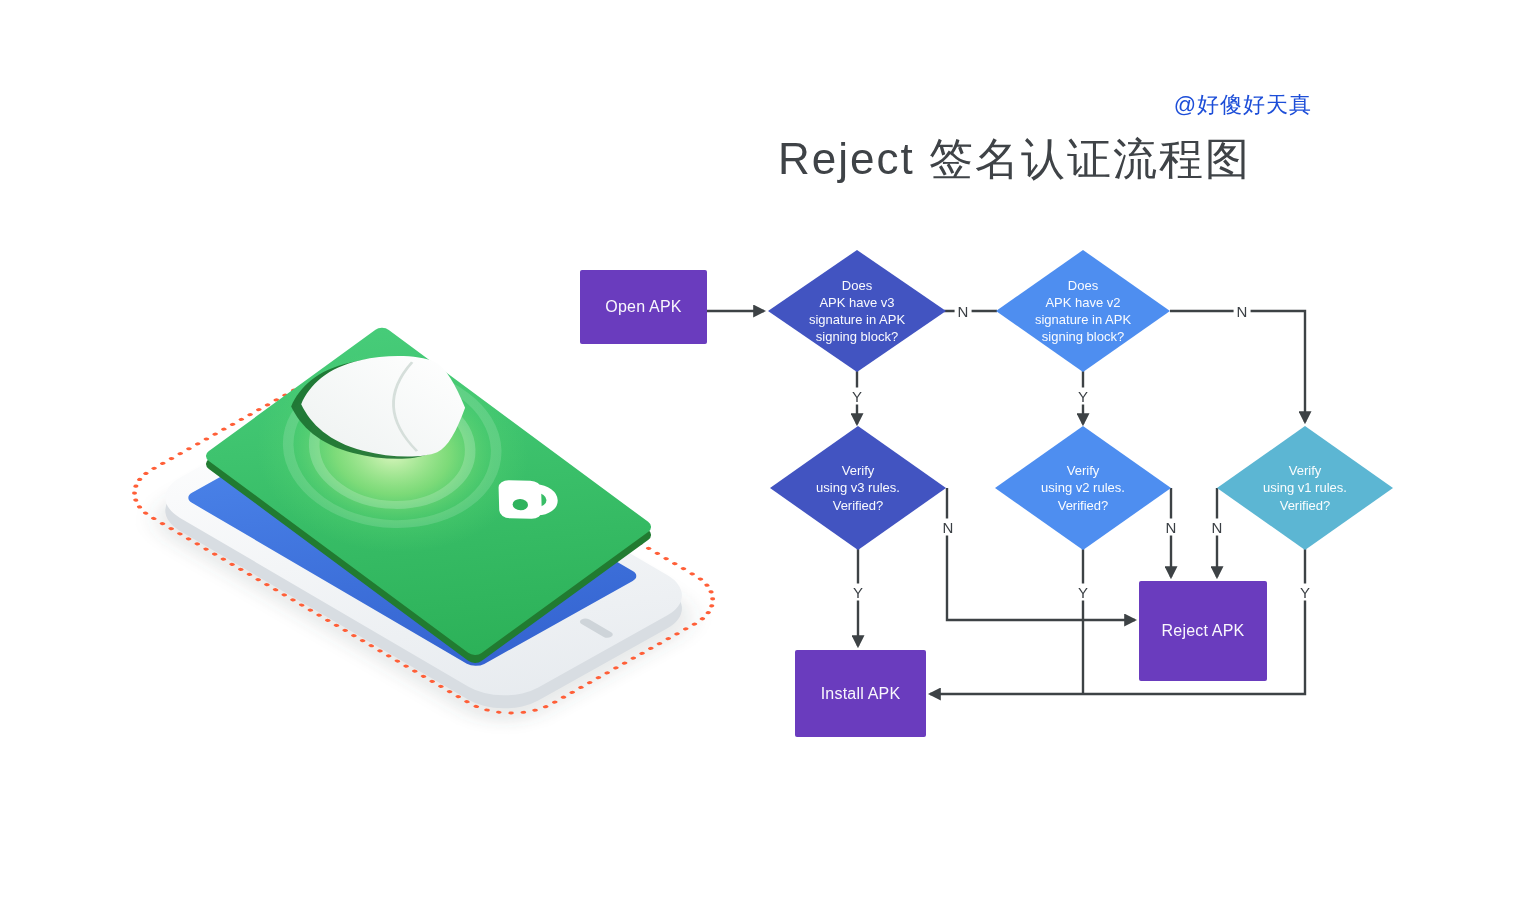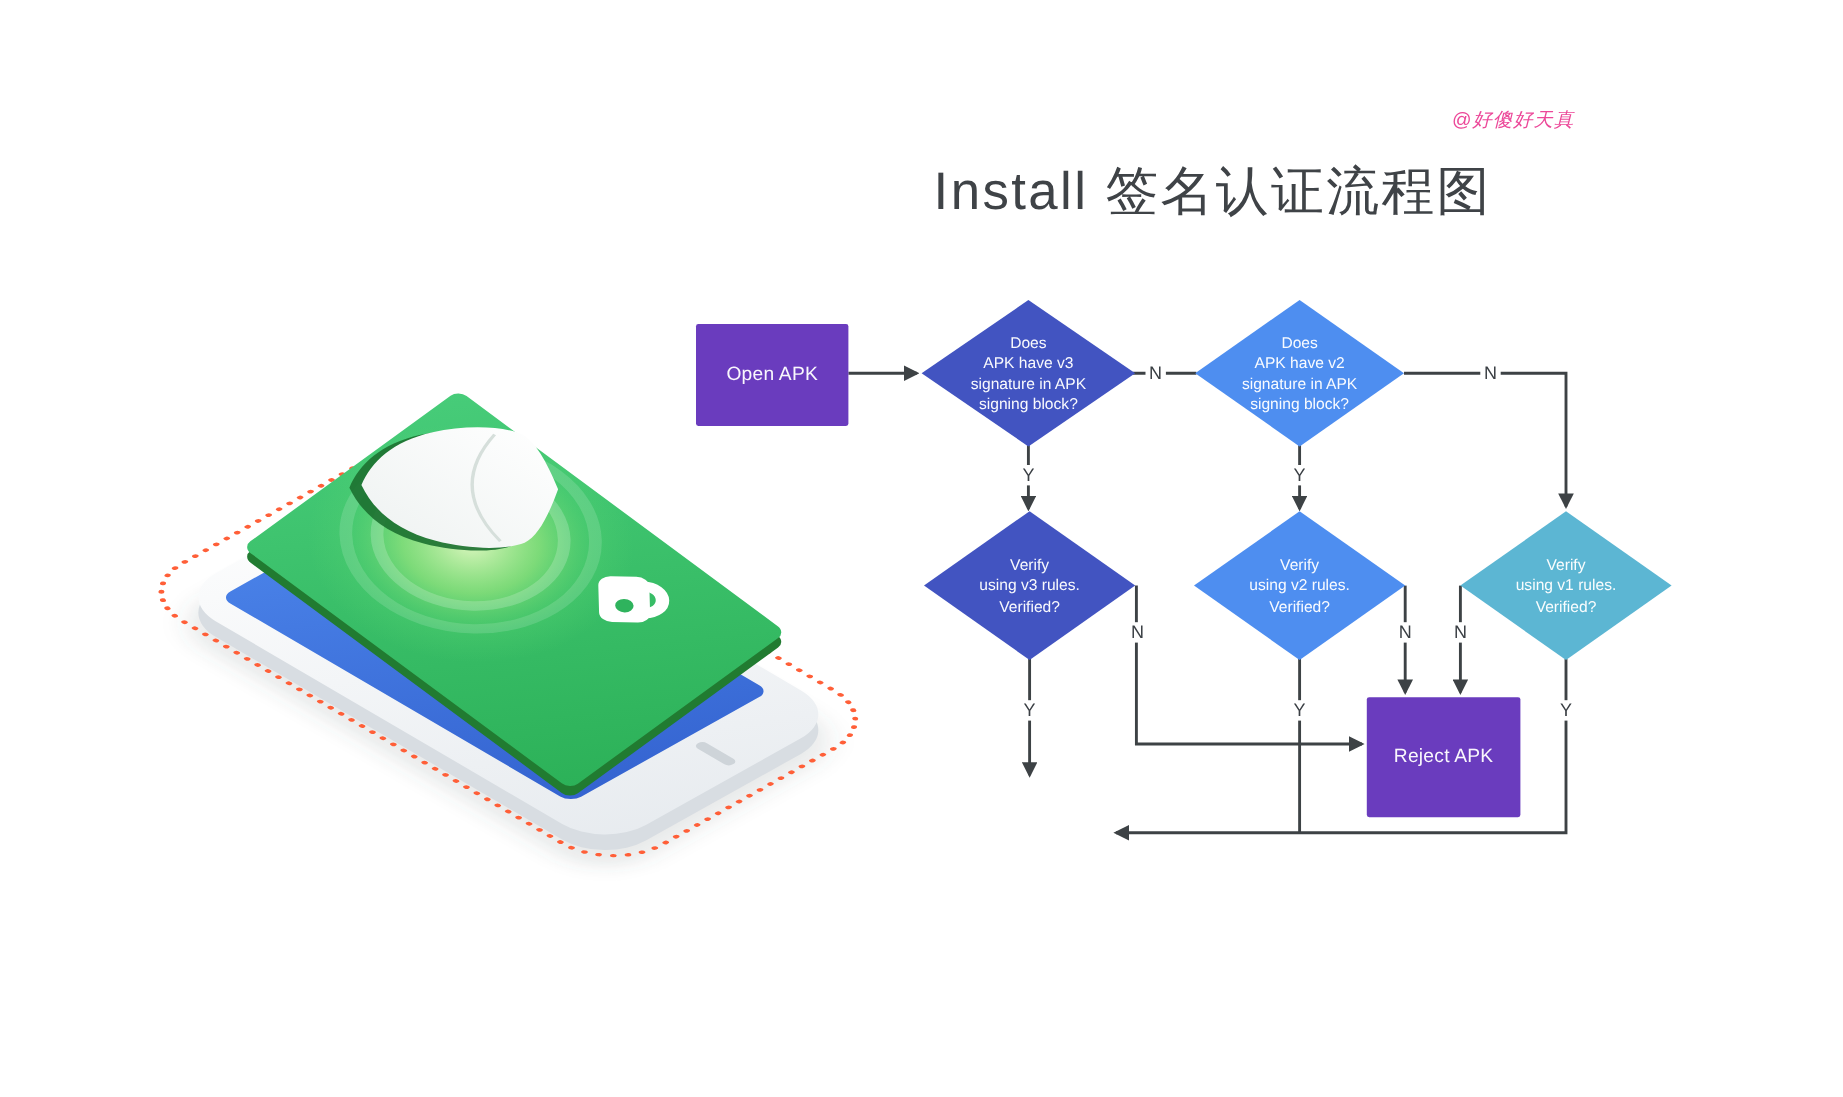--- a/index.html
+++ b/index.html
@@ -1,19 +1,19 @@
 <!DOCTYPE html>
 <html><head>
 <meta charset="utf-8">
 <style>
   html,body{margin:0;padding:0;background:#fff;}
   .stage{position:relative;width:1536px;height:914px;background:#ffffff;overflow:hidden;
          font-family:"Liberation Sans", sans-serif;}
   .attribution{position:absolute;left:1142px;top:90px;width:170px;text-align:right;
-               font-size:16px;letter-spacing:1px;color:#ec4899;font-style:italic;}
+               font-size:22px;letter-spacing:1px;color:#1d4ed8;}
   .title{position:absolute;left:778px;top:130px;width:560px;font-size:44px;font-weight:500;
          letter-spacing:2px;color:#3f4347;white-space:nowrap;}
   svg.illus,svg.flow{position:absolute;left:0;top:0;}
   .node{position:absolute;display:flex;align-items:center;justify-content:center;
         color:rgba(255,255,255,.96);border-radius:2px;font-size:16px;letter-spacing:.2px;}
   .purple{background:#6a3cbe;}
   .dlabel{position:absolute;display:flex;align-items:center;justify-content:center;
           text-align:center;color:rgba(255,255,255,.97);font-size:13px;line-height:1.32;
           white-space:pre-line;width:160px;height:96px;pointer-events:none;}
   .elabel{position:absolute;transform:translate(-50%,-50%);background:#ffffff;
@@ -119,24 +119,25 @@
       <path d="M1305,549 V694 H930" marker-end="url(#arr)"></path>
     </g>
     <polygon points="768,311 857,250 946,311 857,372" fill="#4254c1"></polygon>
     <polygon points="996,311 1083,250 1170,311 1083,372" fill="#4e8ef0"></polygon>
     <polygon points="770,488 858,426 946,488 858,550" fill="#4254c1"></polygon>
     <polygon points="995,488 1083,426 1171,488 1083,550" fill="#4e8ef0"></polygon>
     <polygon points="1217,488 1305,426 1393,488 1305,550" fill="#5cb6d3"></polygon>
   </svg>
 
   <div class="attribution">@好傻好天真</div>
-  <div class="title">Install 签名认证流程图</div>
+  <div class="title">Reject 签名认证流程图</div>
 
-  <div class="node purple" style="left:580px;top:270px;width:127px;height:85px;">Open APK</div>
+  <div class="node purple" style="left:580px;top:270px;width:127px;height:74px;">Open APK</div>
   <div class="node purple" style="left:1139px;top:581px;width:128px;height:100px;">Reject APK</div>
+  <div class="node purple" style="left:795px;top:650px;width:131px;height:87px;">Install APK</div>
 
   <div class="dlabel" style="left:777px;top:263px;">Does
 APK have v3
 signature in APK
 signing block?</div>
   <div class="dlabel" style="left:1003px;top:263px;">Does
 APK have v2
 signature in APK
 signing block?</div>
   <div class="dlabel" style="left:778px;top:440px;">Verify

